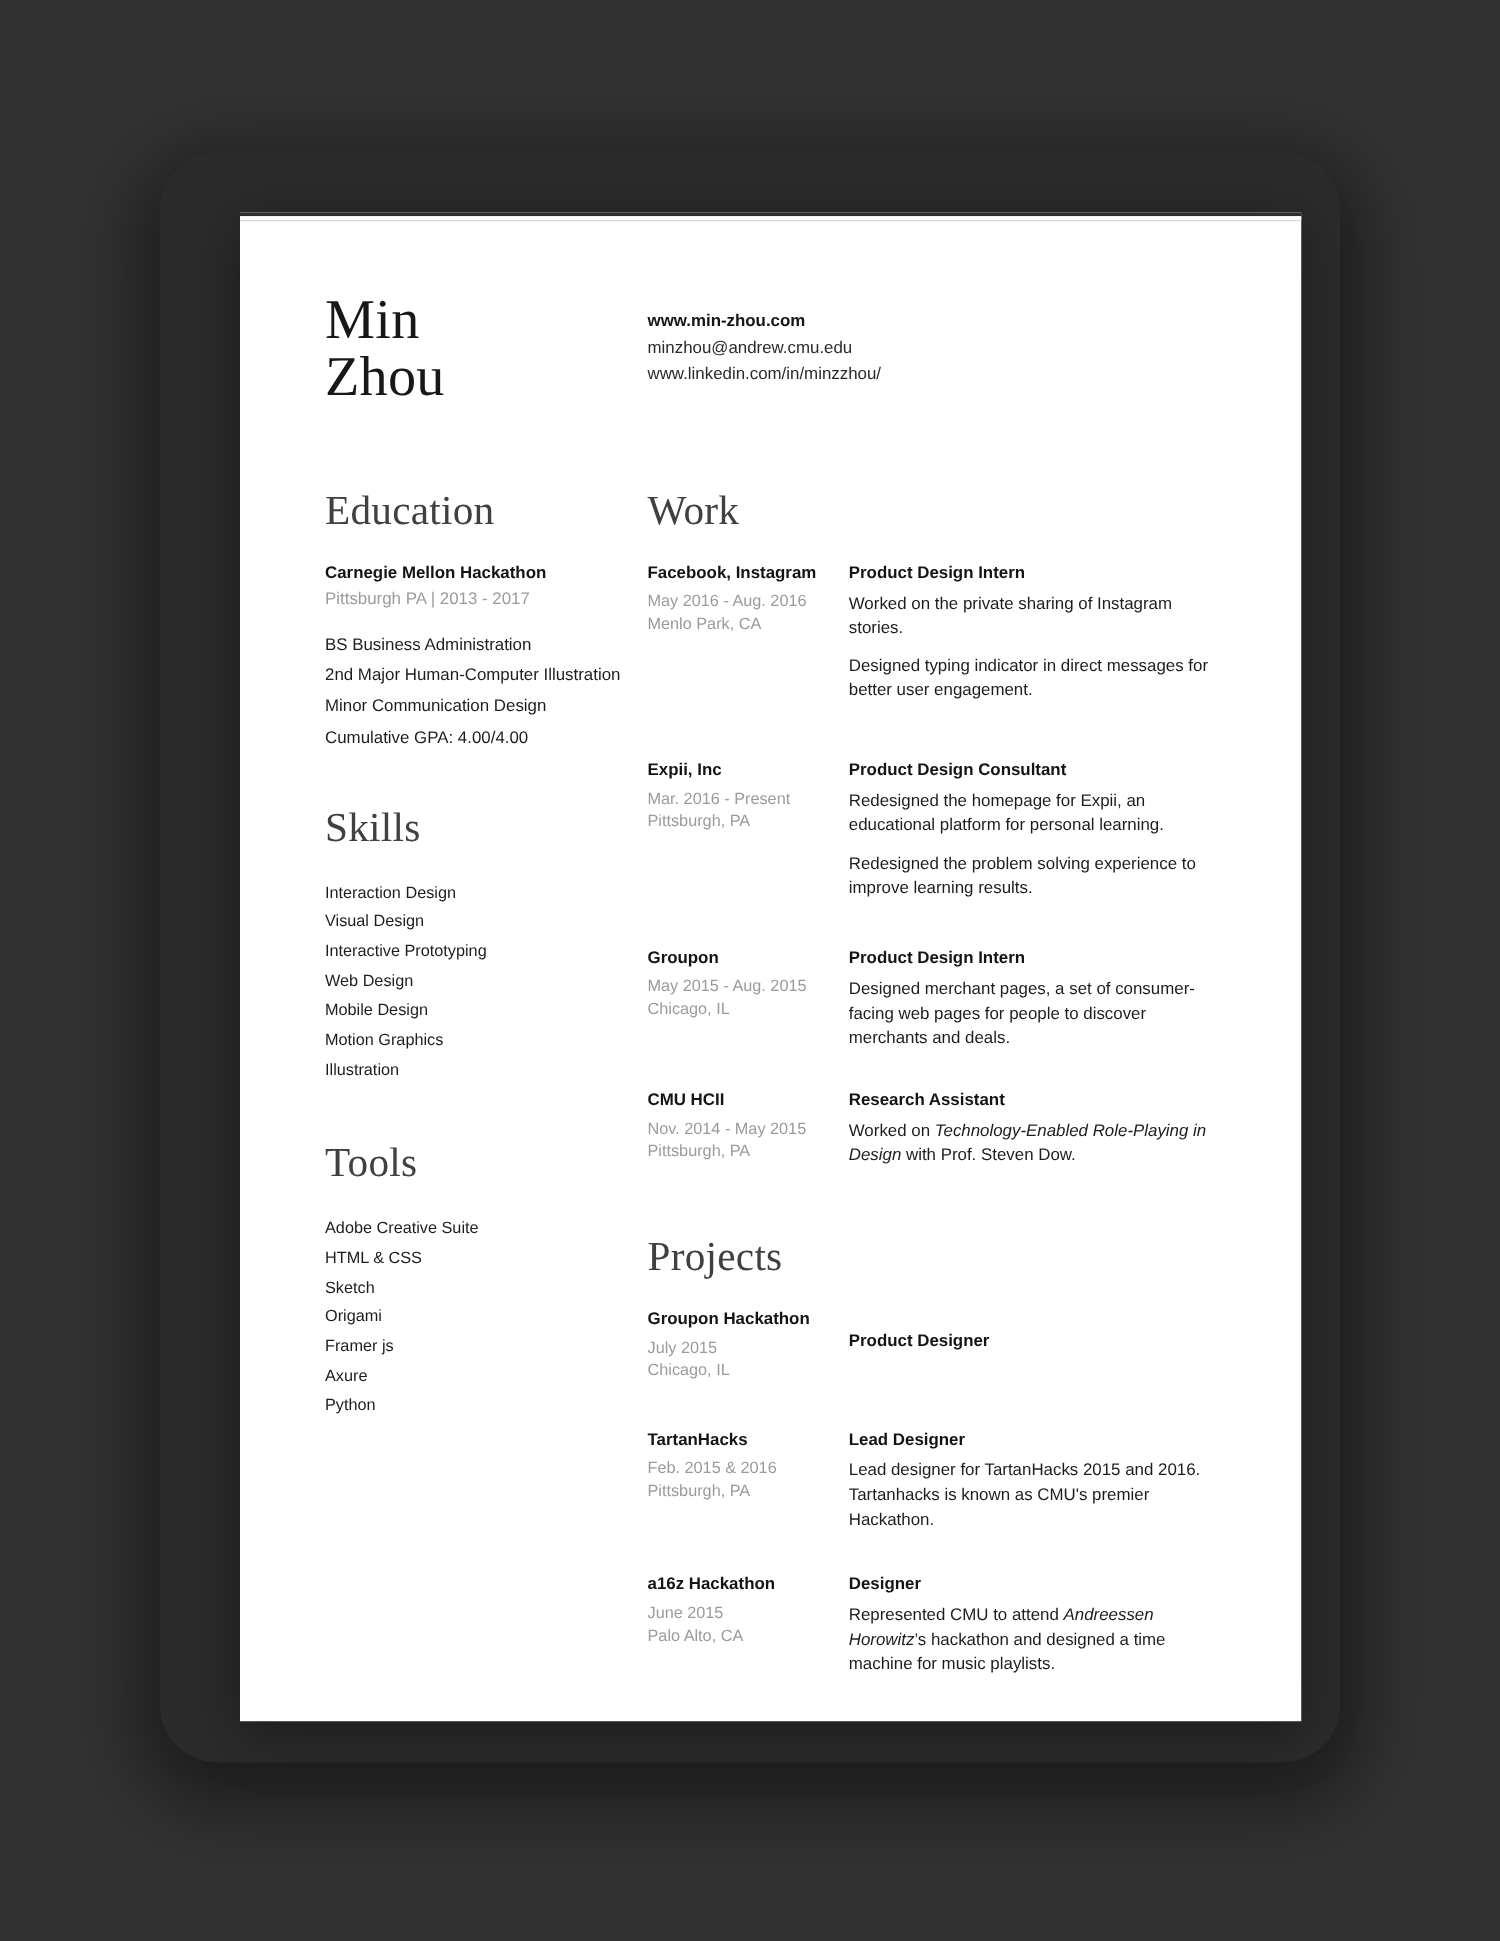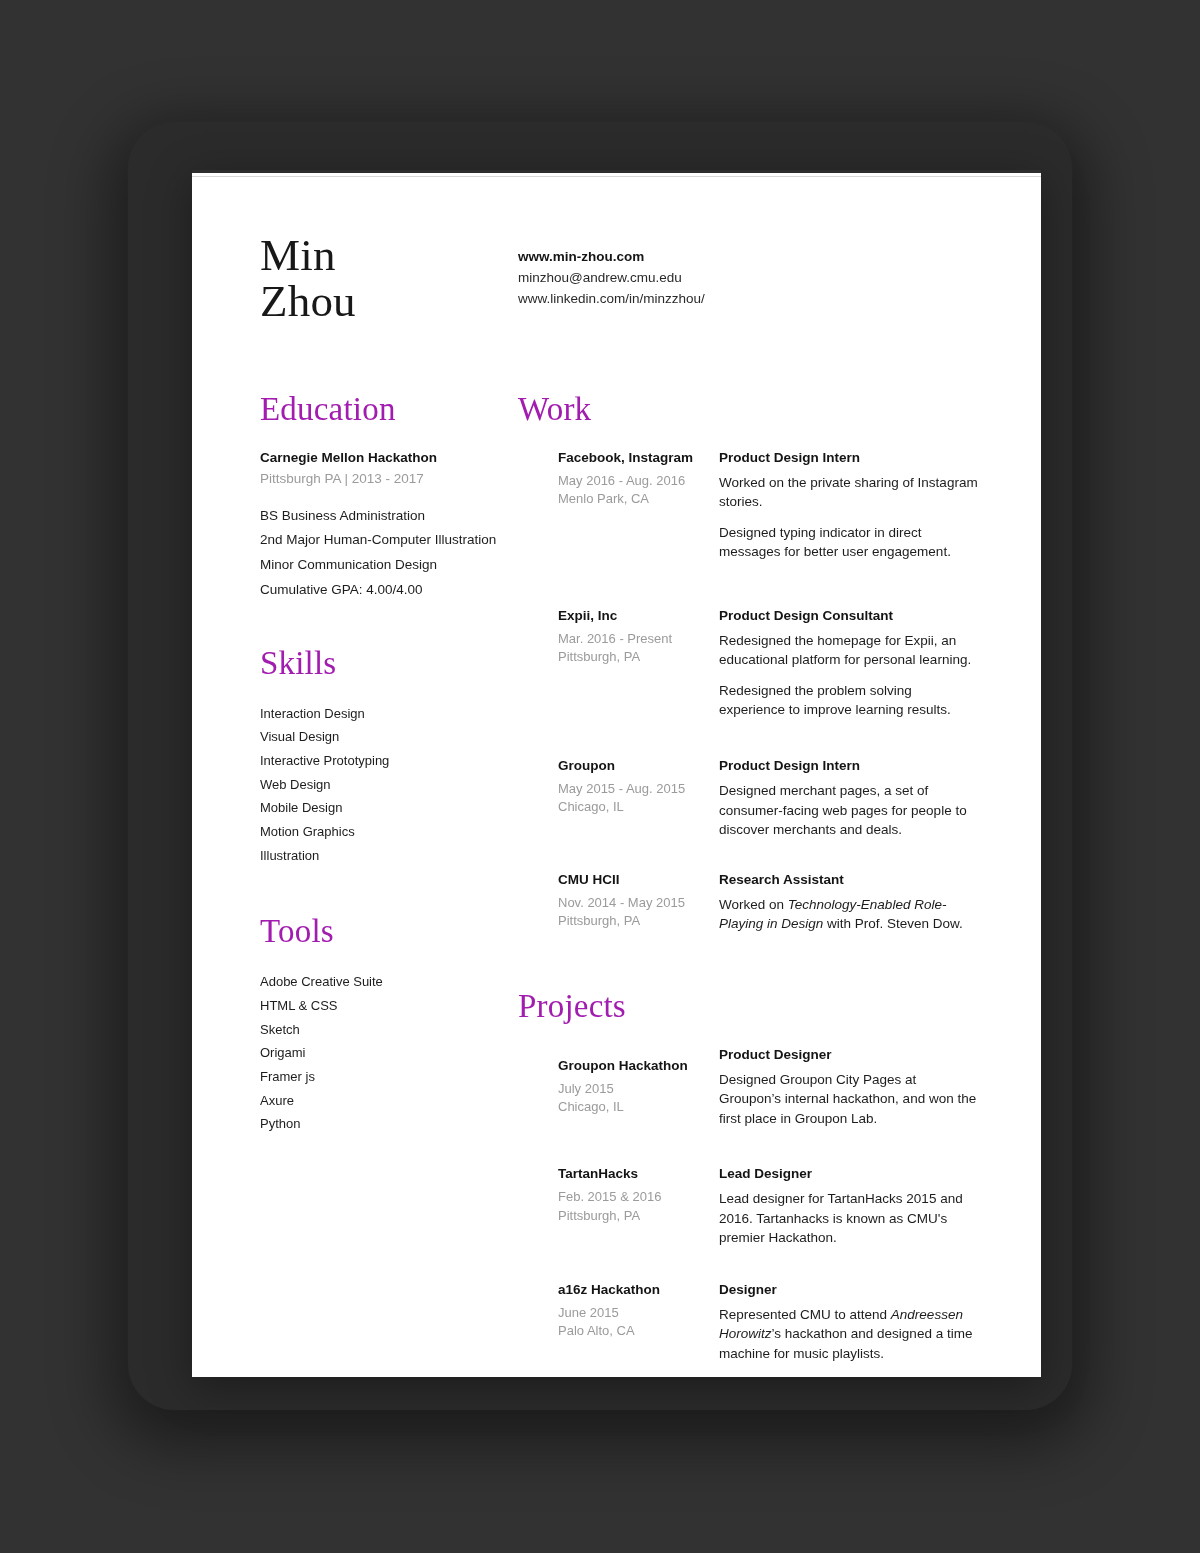--- a/index.html
+++ b/index.html
@@ -102,21 +102,21 @@
     display: flex;
     margin-top: 68px;
   }
   .col-left { width: 258px; flex: 0 0 258px; }
   .col-right { flex: 1; }
 
   .section-title {
     font-family: "Liberation Serif", serif;
     font-size: 33px;
     font-weight: 400;
-    color: #a21caf;
+    color: #404040;
     line-height: 1;
     margin: 0 0 22px 0;
     letter-spacing: 0.2px;
   }
   .section + .section { margin-top: 48px; }
 
   .edu-school {
     font-size: 13.5px;
     font-weight: bold;
     color: #141414;
@@ -136,21 +136,21 @@
   }
 
   .plain-list { margin: 0; padding: 0; list-style: none; }
   .plain-list li {
     font-size: 13px;
     color: #1d1d1d;
     line-height: 1.82;
   }
 
   
-  .entry { display: flex; margin-bottom: 26px; margin-left: 40px; }
+  .entry { display: flex; margin-bottom: 26px; }
   .entry-left { width: 161px; flex: 0 0 161px; }
   .entry-right { flex: 1; }
 
   .entry-org {
     font-size: 13.5px;
     font-weight: bold;
     color: #141414;
     line-height: 1.55;
     margin-bottom: 3px;
   }
@@ -302,21 +302,20 @@
           <h2 class="section-title">Projects</h2>
 
           <div class="entry" style="margin-bottom:36px;align-items:center;">
             <div class="entry-left">
               <div class="entry-org">Groupon Hackathon</div>
               <div class="entry-when">July 2015</div>
               <div class="entry-where">Chicago, IL</div>
             </div>
             <div class="entry-right">
               <div class="entry-role">Product Designer</div>
-              <div class="entry-desc">Designed Groupon City Pages at Groupon’s internal hackathon, and won the first place in Groupon Lab.</div>
             </div>
           </div>
 
           <div class="entry" style="margin-bottom:32px;">
             <div class="entry-left">
               <div class="entry-org">TartanHacks</div>
               <div class="entry-when">Feb. 2015 &amp; 2016</div>
               <div class="entry-where">Pittsburgh, PA</div>
             </div>
             <div class="entry-right">

